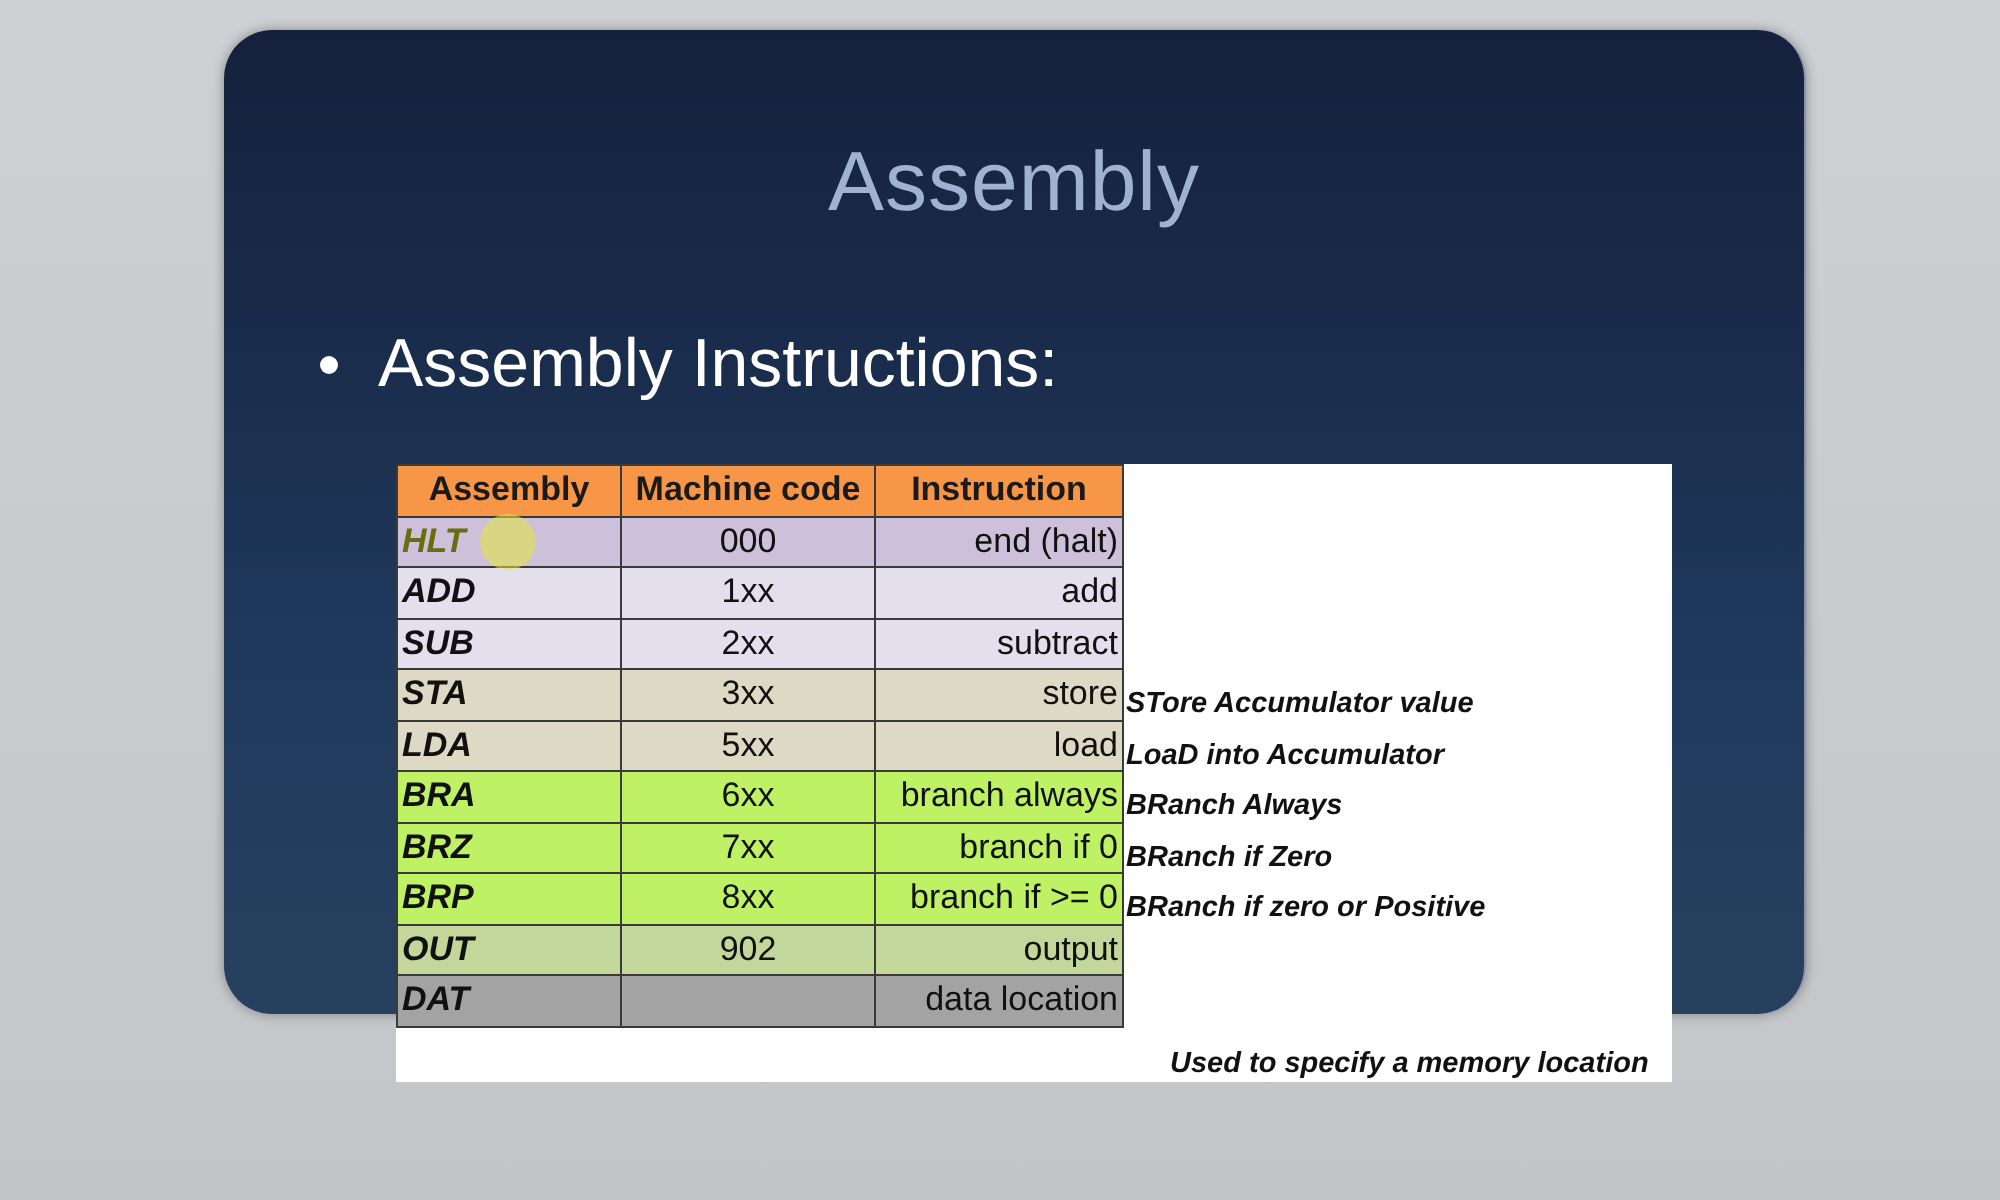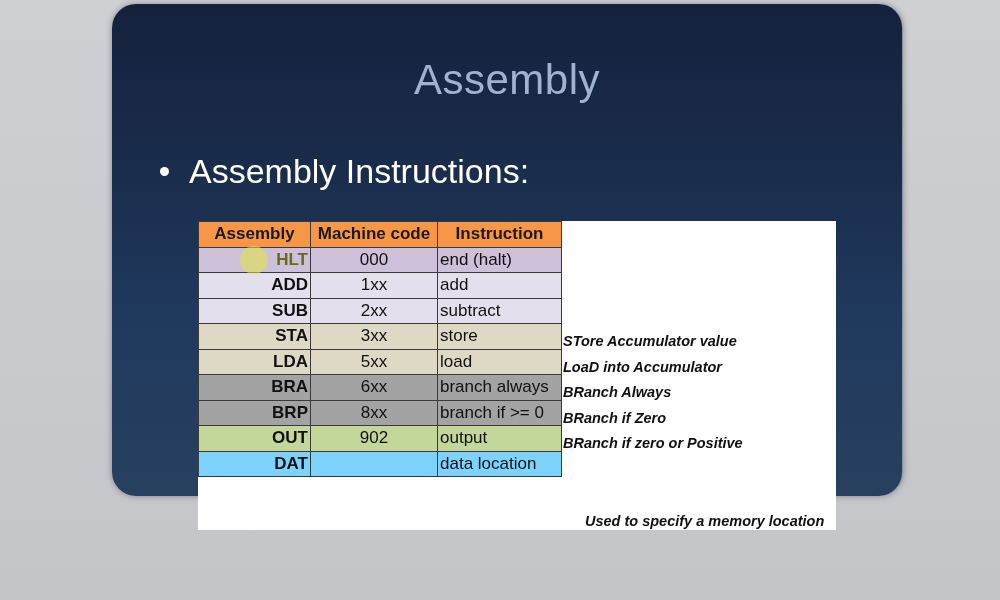--- a/index.html
+++ b/index.html
@@ -2,21 +2,21 @@
 <html><head>
 <meta charset="utf-8">
 <style>
   html, body { margin:0; padding:0; }
   body {
     width:1000px; height:600px; overflow:hidden; position:relative;
     background: linear-gradient(180deg, #cfd0d4 0%, #c4c5c9 100%);
     font-family: "Liberation Sans", sans-serif;
   }
   .slide {
-    position:absolute; left:112px; top:4px; width:790px; height:492px;
+    position:absolute; left:112px; top:15px; width:790px; height:492px;
     background: linear-gradient(180deg, #15213c 0%, #1a2d4d 35%, #203a5e 65%, #28405f 100%);
     box-shadow: 0 0 6px rgba(0,0,0,0.35);
     border-right:1px solid #8a93a6;
     border-radius:24px;
   }
   .title {
     position:absolute; left:0; right:0; top:52px; text-align:center;
     color:#9fb3d1; font-size:42px; letter-spacing:0.5px;
   }
   .bullet {
@@ -32,29 +32,29 @@
   }
   table.grid {
     position:absolute; left:0; top:0; border-collapse:collapse;
     font-size:17px; color:#111;
   }
   table.grid td, table.grid th {
     border:1px solid #3a3a3a; height:24.5px; padding:0 2px; line-height:24px;
     white-space:nowrap;
   }
   table.grid th { background:#f79646; font-weight:bold; text-align:center; color:#1a1a1a; }
-  td.asm { font-weight:bold; text-align:right; width:107px; }
+  td.asm { font-weight:bold; text-align:left; width:107px;font-style:italic; }
   td.code { text-align:center; width:122px; }
-  td.ins { text-align:left; width:119px; }
+  td.ins { text-align:right; width:119px; }
   .c-purple1 { background:#ccc0da; }
   .c-purple2 { background:#e4dfec; }
   .c-tan { background:#ddd9c4; }
-  .c-blue { background:#a3a3a3; }
+  .c-blue { background:#bef264; }
   .c-green { background:#c4d79b; }
-  .c-yellow { background:#7dd3fc; }
+  .c-yellow { background:#a3a3a3; }
   .notes {
     position:absolute; left:363px; top:0; width:275px;
   }
   .note {
     position:absolute; left:2px; font-style:italic; font-weight:bold; font-size:14.5px;
     color:#111; white-space:nowrap;
   }
   .cursor-hl {
     position:absolute; left:42px; top:30px; width:28px; height:28px; border-radius:50%;
     background:rgba(230,230,60,0.55);
@@ -106,20 +106,25 @@
         <td class="asm">LDA</td>
         <td class="code">5xx</td>
         <td class="ins">load</td>
       </tr>
       <tr class="c-blue">
         <td class="asm">BRA</td>
         <td class="code">6xx</td>
         <td class="ins">branch always</td>
       </tr>
       <tr class="c-blue">
+        <td class="asm">BRZ</td>
+        <td class="code">7xx</td>
+        <td class="ins">branch if 0</td>
+      </tr>
+      <tr class="c-blue">
         <td class="asm">BRP</td>
         <td class="code">8xx</td>
         <td class="ins">branch if &gt;= 0</td>
       </tr>
       <tr class="c-green">
         <td class="asm">OUT</td>
         <td class="code">902</td>
         <td class="ins">output</td>
       </tr>
       <tr class="c-yellow">

